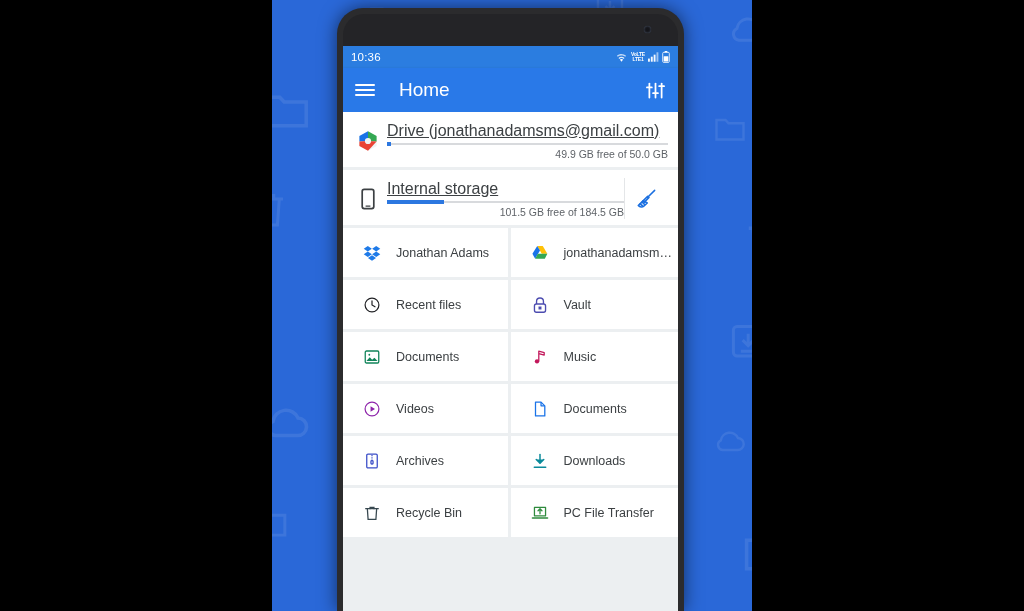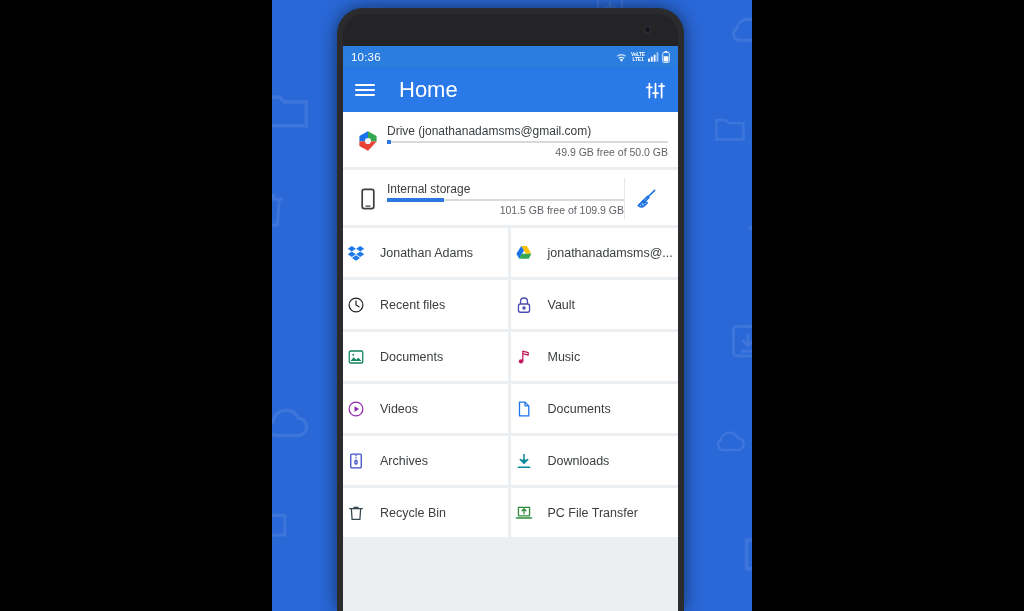--- a/index.html
+++ b/index.html
@@ -52,48 +52,48 @@
   .sb-icons { display:flex; align-items:center; gap:3px; }
   .sb-volte { font-size:5px; line-height:5px; text-align:center; letter-spacing:-.2px; }
   .sb-volte b { display:block; font-weight:700; }
 
   
   .toolbar {
     height:44px; background:#2979e8;
     display:flex; align-items:center; padding:0 12px;
     box-shadow:0 1px 3px rgba(0,0,0,.18);
   }
-  .tb-title { color:#fff; font-size:22px; margin-left:24px; flex:1; }
+  .tb-title { color:#fff; font-size:19px; margin-left:24px; flex:1; }
   .hamburger { width:20px; display:flex; flex-direction:column; gap:3px; cursor:pointer; }
   .hamburger i { display:block; height:2px; background:#fff; border-radius:1px; }
 
   
   .content { height:499px; background:#eceff1; overflow:hidden; }
 
   
   .storage-card {
     background:#fff; margin:0 0 3px 0; padding:8px 10px 6px 10px;
     display:flex; align-items:center; min-height:55px;
   }
   .storage-card .s-ico { width:30px; display:flex; justify-content:center; flex:0 0 30px; }
   .storage-body { flex:1; padding-left:4px; }
-  .s-title { font-size:12px; color:#3c4043; margin-bottom:3px; }
+  .s-title { font-size:16px; color:#3c4043; margin-bottom:3px;text-decoration:underline; }
   .s-bar { height:2px; background:#d8dadd; position:relative; margin:2px 0 3px 0; }
   .s-bar > i { position:absolute; left:0; top:-1px; height:4px; background:#2c77e0; display:block; }
   .s-sub { font-size:10.5px; color:#5f6368; text-align:right; }
   .s-action {
     flex:0 0 44px; display:flex; align-items:center; justify-content:center;
     border-left:1px solid #e4e6e8; align-self:stretch; cursor:pointer;
   }
 
   
   .grid { display:flex; flex-wrap:wrap; }
   .tile {
     width:50%; height:52px; background:#fff;
-    display:flex; align-items:center; padding-left:4px;
+    display:flex; align-items:center; padding-left:20px;
     border-bottom:3px solid #eceff1; cursor:pointer;
   }
   .tile:nth-child(odd) { border-right:3px solid #eceff1; }
   .tile .t-ico { width:26px; flex:0 0 26px; display:flex; align-items:center; justify-content:flex-start; }
   .tile .t-label {
     font-size:12.5px; color:#3c4043; padding-left:7px;
     white-space:nowrap; overflow:hidden; text-overflow:ellipsis;
   }
   svg { display:block; }
 </style>
@@ -335,21 +335,21 @@
             <svg width="24" height="24" viewBox="0 0 24 24" fill="none" stroke="#3c4043" stroke-width="1.7">
               <rect x="6.2" y="2.4" width="11.6" height="19.2" rx="2"></rect>
               <line x1="9.6" y1="19.2" x2="14.4" y2="19.2" stroke-width="1.3"></line>
             </svg>
           </div>
           <div class="storage-body">
             <div class="s-title">Internal storage</div>
             <div class="s-bar">
                 <i style="width:24%"></i>
               </div>
-            <div class="s-sub">101.5 GB free of 109.9 GB</div>
+            <div class="s-sub">101.5 GB free of 184.5 GB</div>
           </div>
           <div class="s-action">
             <svg width="23" height="23" viewBox="0 0 24 24" fill="none" stroke="#1a6fe0" stroke-width="1.6" stroke-linecap="round" stroke-linejoin="round">
               <path d="M20.5 3.5 13 11"></path>
               <path d="M13.2 9.6 8.2 14.6l1.4 1.4 5-5z" fill="#1a6fe0" fill-opacity=".22"></path>
               <path d="M8.6 14.2 3.4 19.4c1.6 1.9 4.4 2 6.1.4l3.3-3.1z" fill="#1a6fe0" fill-opacity=".18"></path>
               <path d="M5.4 17.4l2.6 2.6M7.4 15.6l2.6 2.6"></path>
             </svg>
           </div>
         </div>

